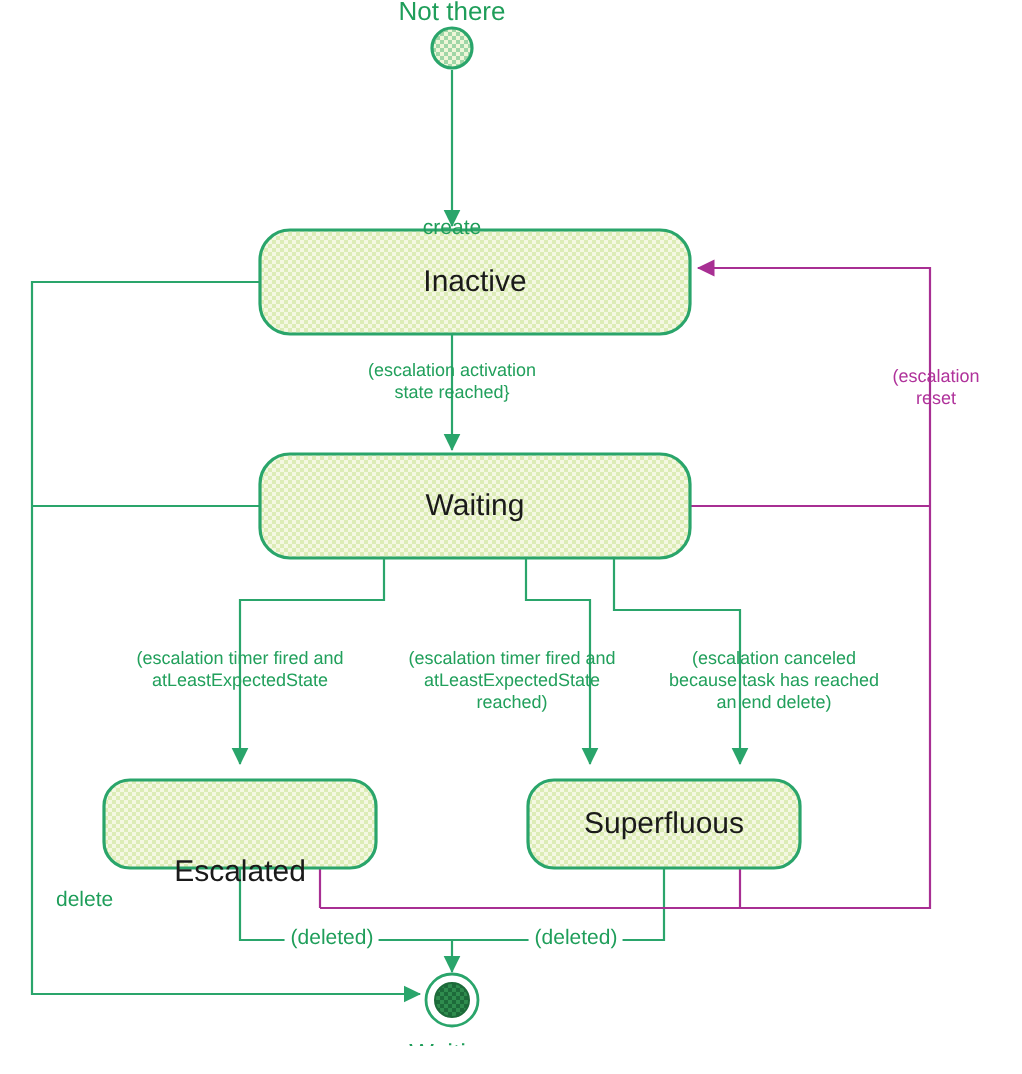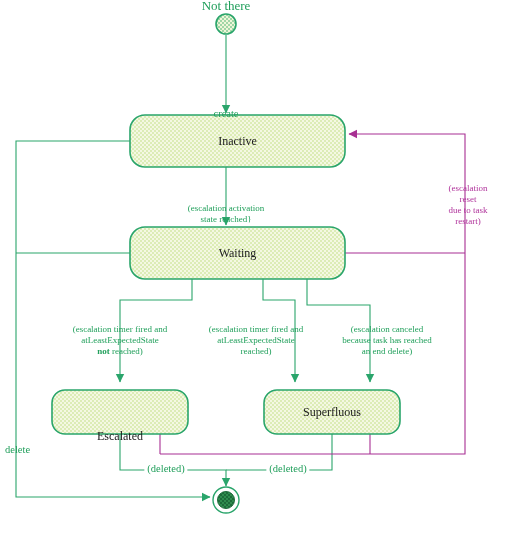--- a/index.html
+++ b/index.html
@@ -1,35 +1,35 @@
 <!DOCTYPE html>
 <html><head>
 <meta charset="utf-8">
 <style>
   html,body{margin:0;padding:0;background:#ffffff;}
   body{font-family:"Liberation Sans",sans-serif;}
-  #diagram-root{position:relative;width:511px;height:523px;background:#ffffff;overflow:hidden;font-family:Liberation Serif, serif;}
+  #diagram-root{position:relative;width:511px;height:523px;background:#ffffff;overflow:hidden;}
   #svg-layer{position:absolute;left:0;top:0;width:511px;height:537px;}
   .state-label{
-    position:absolute;font-size:12px;color:#1a1a1a;
+    position:absolute;font-size:15px;color:#1a1a1a;
     text-align:right;white-space:nowrap;
     transform:translate(-50%,-50%);
     border-radius:7px;
   }
   .guard{
     position:absolute;font-size:9px;line-height:11px;
     text-align:center;transform:translate(-50%,0);
   }
   .guard.green{color:#22a05c;}
   .guard.purple{color:#b0339b;}
   .evt{
     position:absolute;font-size:10.5px;color:#1f9e5a;
     text-align:center;transform:translate(-50%,0);white-space:nowrap;
   }
-  .evt.left{transform:translate(0,0);}
+  .evt.left{transform:translate(0,0);margin-left:23px;}
   .node-title{
     position:absolute;font-size:13px;color:#1f9e5a;
     text-align:center;transform:translate(-50%,0);white-space:nowrap;
   }
   .bold{font-weight:bold;}
 </style>
 </head>
 <body>
 
 <div id="diagram-root">
@@ -107,34 +107,32 @@
 
   <div class="node-title" style="left:226px;top:519px;">Waiting</div>
 
   <div class="state-label" style="left:237.5px;top:141px;">Inactive</div>
   <div class="state-label" style="left:237.5px;top:253px;">Waiting</div>
   <div class="state-label" style="left:120px;top:436px;">Escalated</div>
   <div class="state-label" style="left:332px;top:412px;">Superfluous</div>
 
   <div class="evt" style="left:226px;top:68px;margin-top:40px;">create</div>
 
-  <div class="guard green" style="left:226px;top:180px;margin-top:23px;">
+  <div class="guard green" style="left:226px;top:180px;">
     <div>(escalation activation</div>
     <div>state reached}</div>
   </div>
 
   <div class="guard purple" style="left:468px;top:183px;">
     <div>(escalation reset</div>
-    <div>due to task restart)</div>
   </div>
 
   <div class="guard green" style="left:120px;top:324px;">
     <div>(escalation timer fired and</div>
     <div>atLeastExpectedState</div>
-    <div><span class="bold">not</span><span> reached)</span></div>
   </div>
 
   <div class="guard green" style="left:256px;top:324px;">
     <div>(escalation timer fired and</div>
     <div>atLeastExpectedState</div>
     <div>reached)</div>
   </div>
 
   <div class="guard green" style="left:387px;top:324px;">
     <div>(escalation canceled</div>

